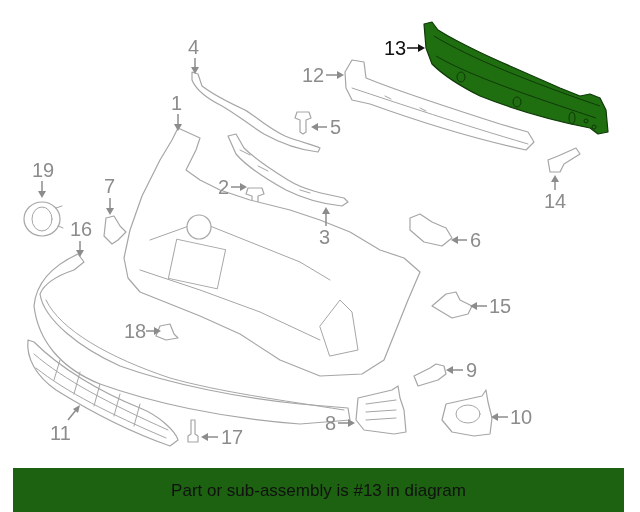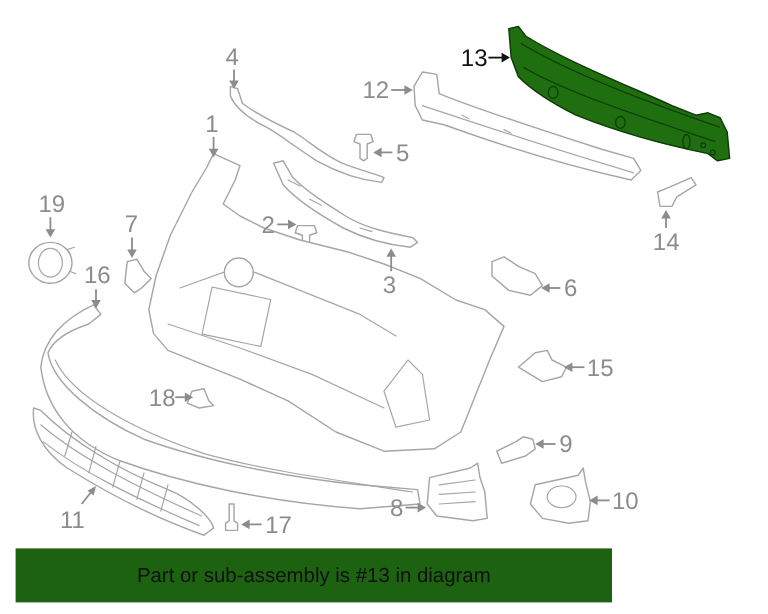--- a/index.html
+++ b/index.html
@@ -8,21 +8,21 @@
   .part { fill:#ffffff; stroke:#a6a6a6; stroke-width:1.2; stroke-linejoin:round; stroke-linecap:round; }
   .part-thin { fill:none; stroke:#a6a6a6; stroke-width:1; stroke-linejoin:round; stroke-linecap:round; }
   .hl { fill:#1f6e10; stroke:#0f3a08; stroke-width:1.2; stroke-linejoin:round; }
   .hl-line { fill:none; stroke:#0f3a08; stroke-width:1; }
   .callout { font-family:"Liberation Sans", sans-serif; font-size:20px; fill:#8c8c8c; }
   .callout-hl { font-family:"Liberation Sans", sans-serif; font-size:20px; fill:#111111; }
   .arrow { stroke:#8c8c8c; stroke-width:1.5; fill:none; }
   .arrow-head { fill:#8c8c8c; }
   .arrow-hl { stroke:#111; stroke-width:1.5; fill:none; }
   .arrow-head-hl { fill:#111; }
-  #banner { position:absolute; left:13px; top:457px; width:497px; height:45px; background:#1c6210; display:flex; flex-direction:column; align-items:center; justify-content:center; }
+  #banner { position:absolute; left:13px; top:468px; width:611px; height:45px; background:#1c6210; display:flex; flex-direction:column; align-items:center; justify-content:center; }
   #banner span { color:#111111; font-size:17px; line-height:19px; font-family:"Liberation Sans", sans-serif; white-space:nowrap; }
 </style>
 </head>
 <body>
 
 <svg id="diagram" viewBox="0 0 640 512" xmlns="http://www.w3.org/2000/svg">
 
   <g>
     <path class="part" d="M345,72 L352,60 L364,62 L366,78 C400,92 450,108 500,124 L528,132 L534,142 L526,150 C480,140 420,122 370,104 L352,100 L346,88 Z"></path>
     <path class="part-thin" d="M352,88 C400,104 460,124 528,144"></path>

